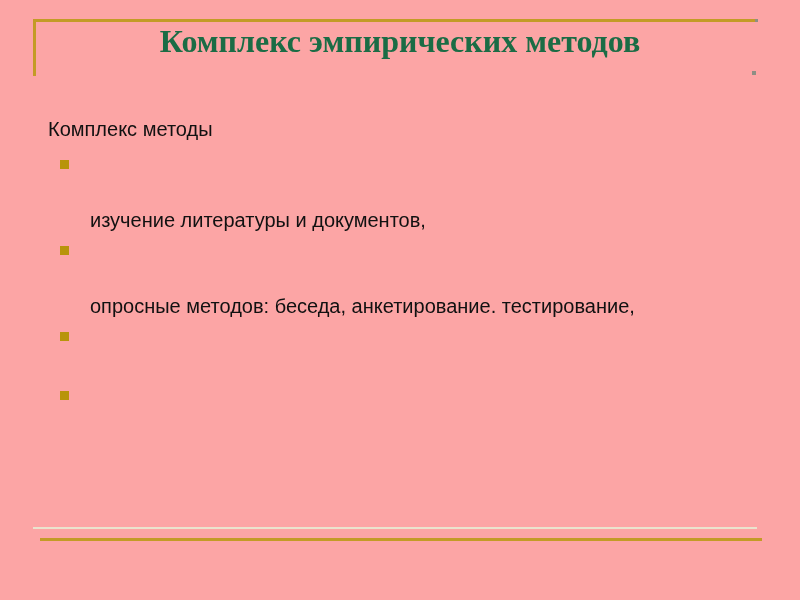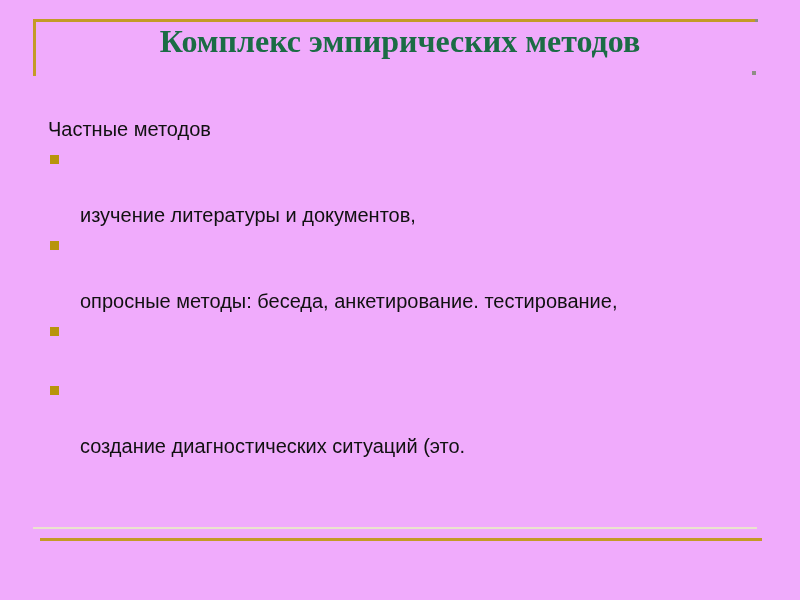--- a/index.html
+++ b/index.html
@@ -4,21 +4,21 @@
 <style>
   html, body {
     margin: 0;
     padding: 0;
     background: #ffffff;
   }
   .slide {
     position: relative;
     width: 800px;
     height: 600px;
-    background: #f0abfc;
+    background: #fca5a5;
     overflow: hidden;
     font-family: "Liberation Sans", sans-serif;
   }
   
   .top-rule {
     position: absolute;
     left: 33px;
     top: 19px;
     width: 722px;
     height: 3px;
@@ -87,21 +87,21 @@
     font-size: 20px;
     line-height: 27px;
     color: #111111;
   }
   .section-header {
     margin: 0 0 5px 0;
     white-space: pre-line;
   }
   .bullet-list {
     list-style: none;
-    margin: 0;
+    margin: 10px;
     padding: 0;
   }
   .bullet-item {
     position: relative;
     padding-left: 32px;
     margin: 0 0 5px 0;
     white-space: pre-line;
   }
   .bullet-square {
     position: absolute;
@@ -119,37 +119,36 @@
 
   <div class="top-rule"></div>
   <div class="top-rule-cap"></div>
   <div class="left-rule"></div>
   <div class="side-dot"></div>
 
   <h1 class="title"><span>Комплекс эмпирических методов</span><br></h1>
 
   <div class="body-block">
 
-    <p class="section-header">Частные методов</p>
+    <p class="section-header">Комплекс методы</p>
 
     <ul class="bullet-list">
       <li class="bullet-item">
         <span class="bullet-square"></span>
         <span>изучение литературы и документов,</span>
       </li>
       <li class="bullet-item">
         <span class="bullet-square"></span>
-        <span>опросные методы: беседа, анкетирование. тестирование,</span>
+        <span>опросные методов: беседа, анкетирование. тестирование,</span>
       </li>
       <li class="bullet-item">
         <span class="bullet-square"></span>
       </li>
       <li class="bullet-item">
         <span class="bullet-square"></span>
-        <span>создание диагностических ситуаций (это.</span>
       </li>
     </ul>
 
   </div>
 
   <div class="bottom-faint-rule"></div>
   <div class="bottom-rule"></div>
 
 </div>
 

